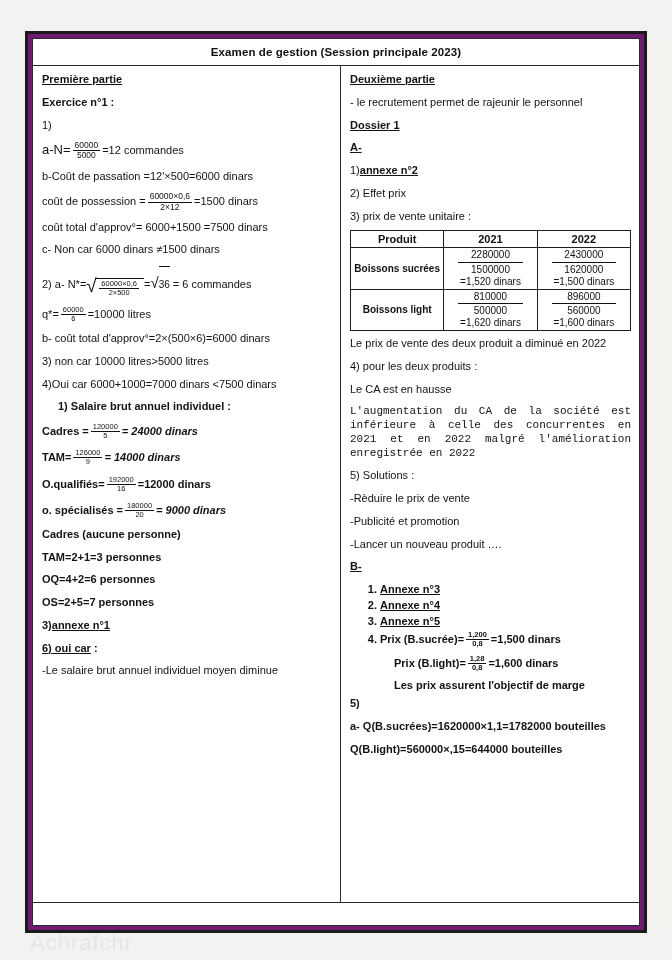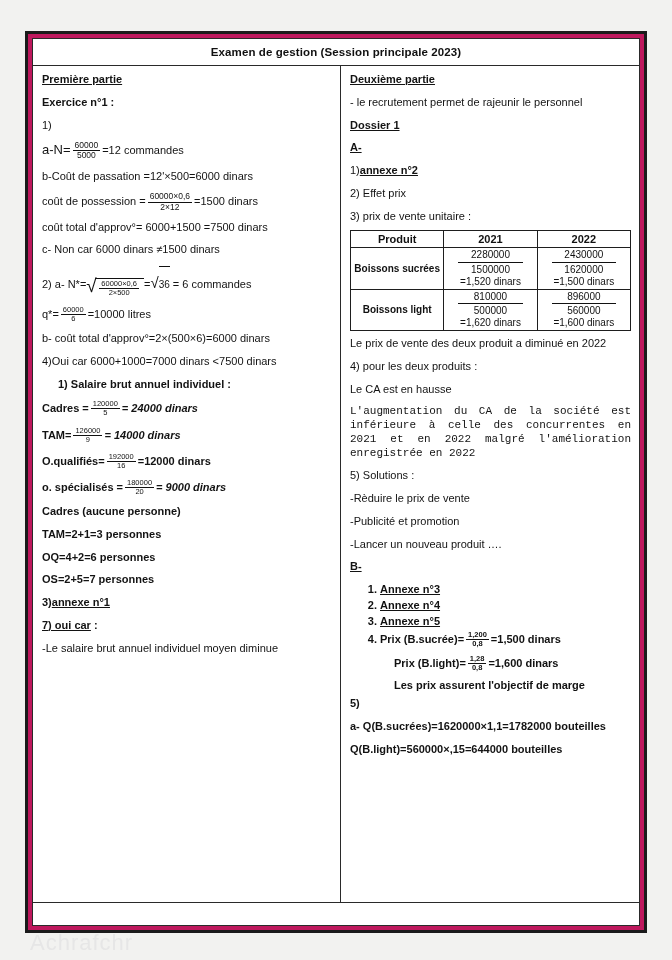--- a/index.html
+++ b/index.html
@@ -8,21 +8,21 @@
     background:#f2f2f0;
     font-family:"Liberation Sans", sans-serif;
     color:#111;
     overflow:hidden;
   }
   .page-frame{
     position:absolute;
     left:25px;top:31px;
     width:622px;height:902px;
     border:3px solid #1b1b1b;
-    background:#be185d;
+    background:#701a75;
     box-sizing:border-box;
   }
   .sheet{
     position:absolute;
     left:4px;top:4px;right:4px;bottom:4px;
     border:1px solid #2a2a2a;
     background:#fff;
     box-sizing:border-box;
     display:flex;
     flex-direction:column;
@@ -196,20 +196,21 @@
         <p class="ln">
           <span>2) a- N*=</span><span class="sqrt"><span class="rad"><span class="frac"><span class="num">60000×0,6</span><span class="den">2×500</span></span></span></span><span>=</span><span class="sqrtnum"><span class="sqrtsym">√</span><span class="rad2">36</span></span>
           <span>= 6 commandes</span>
         </p>
 
         <p class="ln">
           <span>q*=</span><span class="frac"><span class="num">60000</span><span class="den">6</span></span><span>=10000 litres</span>
         </p>
 
         <p class="ln">b- coût total d'approv°=2×(500×6)=6000 dinars</p>
+        <p class="ln">3) non car 10000 litres&gt;5000 litres</p>
         <p class="ln">4)Oui car 6000+1000=7000 dinars &lt;7500 dinars</p>
 
 
         <p class="ln indent">
           <span class="b">1)  Salaire brut annuel individuel :</span>
         </p>
 
         <p class="ln">
           <span class="b">Cadres =</span><span class="frac"><span class="num">120000</span><span class="den">5</span></span><span class="it">= 24000 dinars</span>
         </p>
@@ -229,21 +230,21 @@
         <p class="ln"><span class="b">Cadres  (aucune personne)</span></p>
         <p class="ln"><span class="b">TAM=2+1=3 personnes</span></p>
         <p class="ln"><span class="b">OQ=4+2=6 personnes</span></p>
         <p class="ln"><span class="b">OS=2+5=7 personnes</span></p>
 
         <p class="ln">
           <span class="b">3)</span><span class="u">annexe n°1</span>
         </p>
 
         <p class="ln">
-          <span class="u">7) oui car</span><span class="b"> :</span>
+          <span class="u">6) oui car</span><span class="b"> :</span>
         </p>
 
         <p class="ln">-Le salaire brut annuel individuel moyen diminue</p>
 
       </div>
 
       <div class="col-right">
 
         <p class="ln">
           <span class="u">Deuxième partie</span>

